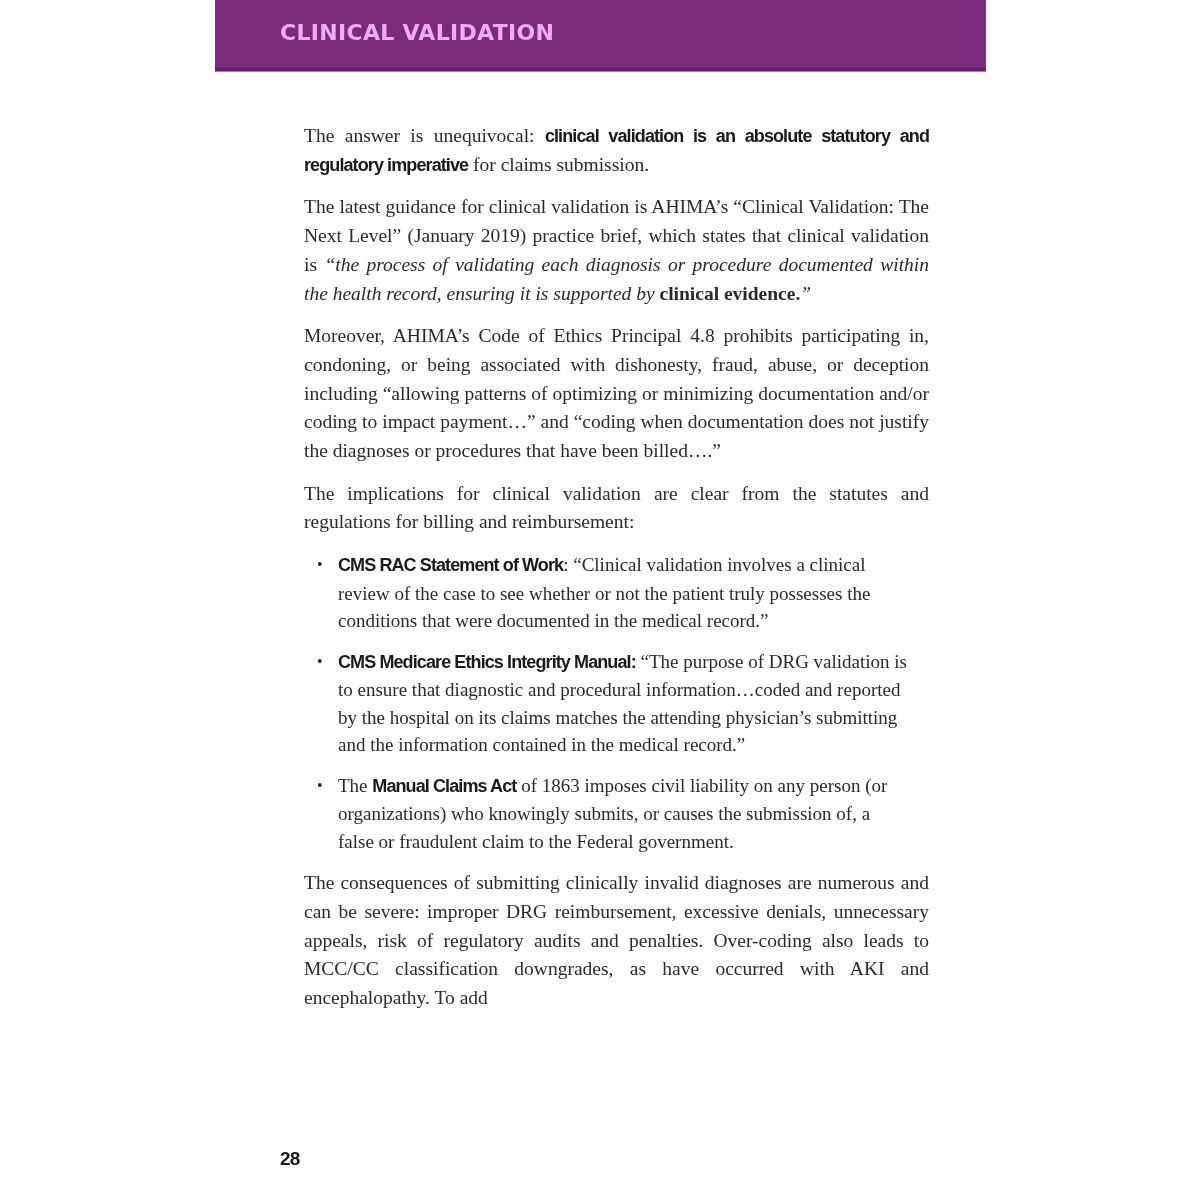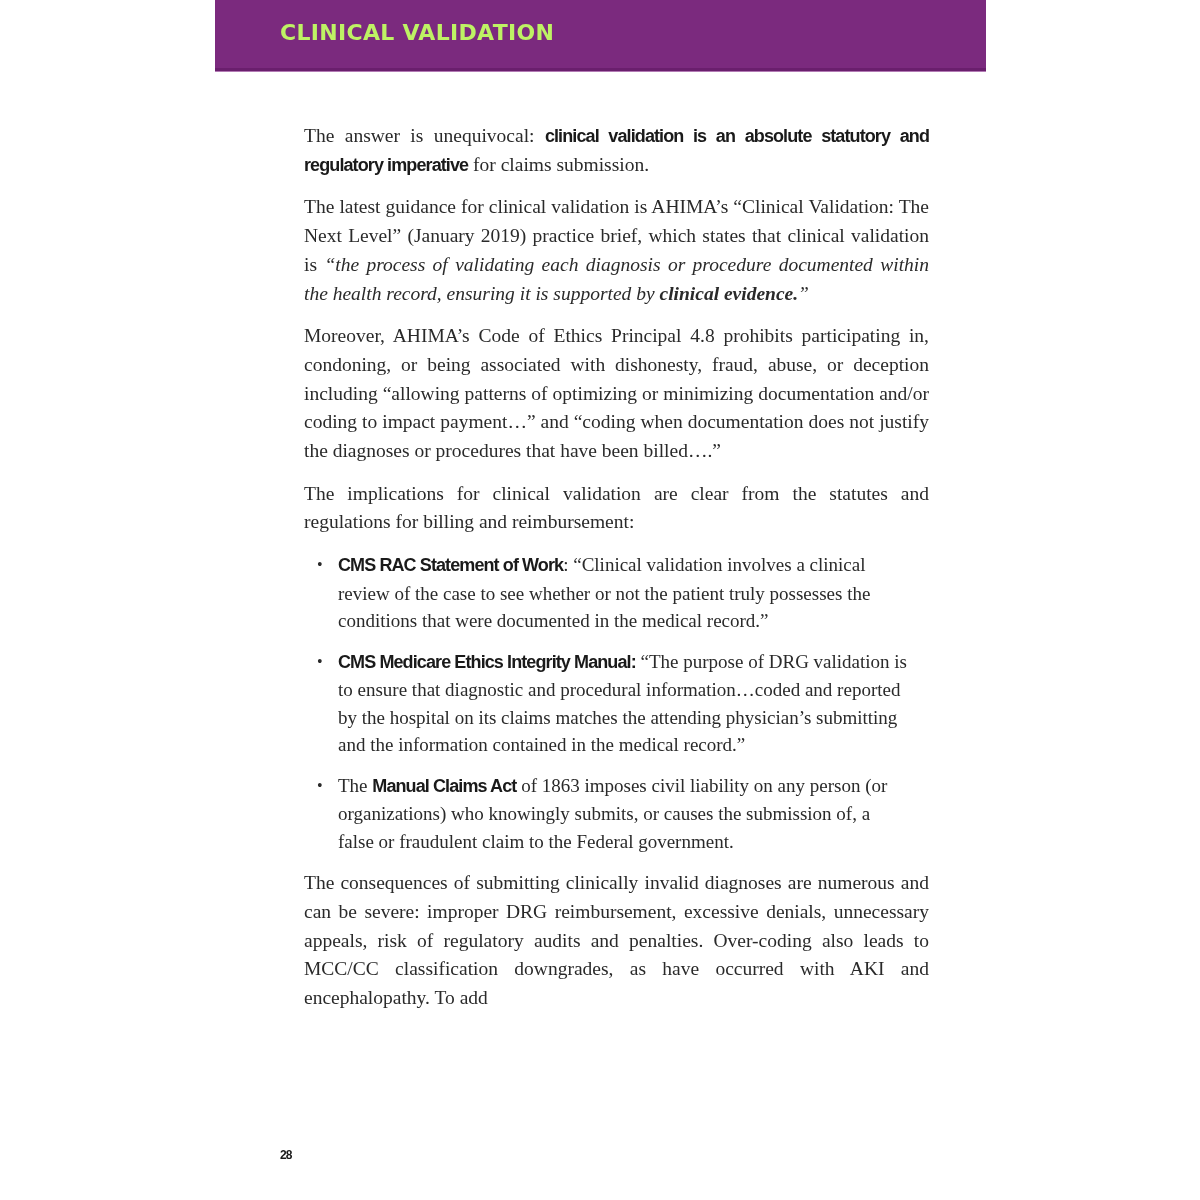--- a/index.html
+++ b/index.html
@@ -34,21 +34,21 @@
       box-shadow: 0 1px 0 #b27ab4;
     }
     .header-title {
       position: absolute;
       left: 65px;
       top: 20px;
       font-family: "DejaVu Sans", "Liberation Sans", sans-serif;
       font-weight: bold;
       font-size: 22px;
       letter-spacing: 0.3px;
-      color: #bef264;
+      color: #f0abfc;
     }
     .content {
       position: absolute;
       left: 65px;
       top: 122px;
       width: 625px;
       font-size: 19.5px;
       line-height: 28.7px;
       margin-left: 24px;
     }
@@ -64,21 +64,20 @@
       font-weight: bold;
       font-size: 18px;
       letter-spacing: -0.9px;
       color: #1a1a1a;
       text-align: right;
     }
     .ital {
       font-style: italic;
     }
     .ital-bold {
-      font-style: italic;
       font-weight: bold;
     }
     .bullets {
       list-style: none;
       margin: 0 0 14px 0;
       padding: 0 0 0 34px;
       font-size: 19px;
       line-height: 27.5px;
     }
     .bullets li {
@@ -91,21 +90,21 @@
       left: -21px;
       top: 0;
       font-size: 16px;
     }
     .page-number {
       position: absolute;
       left: 65px;
       top: 1148px;
       font-family: "Liberation Sans", "DejaVu Sans", sans-serif;
       font-weight: bold;
-      font-size: 12px;
+      font-size: 19px;
       color: #1a1a1a;
       letter-spacing: -0.8px;
     }
   </style>
 </head>
 <body>
 
 <div class="page">
 
   <div class="header-bar" style="background: rgb(123, 42, 126);">

